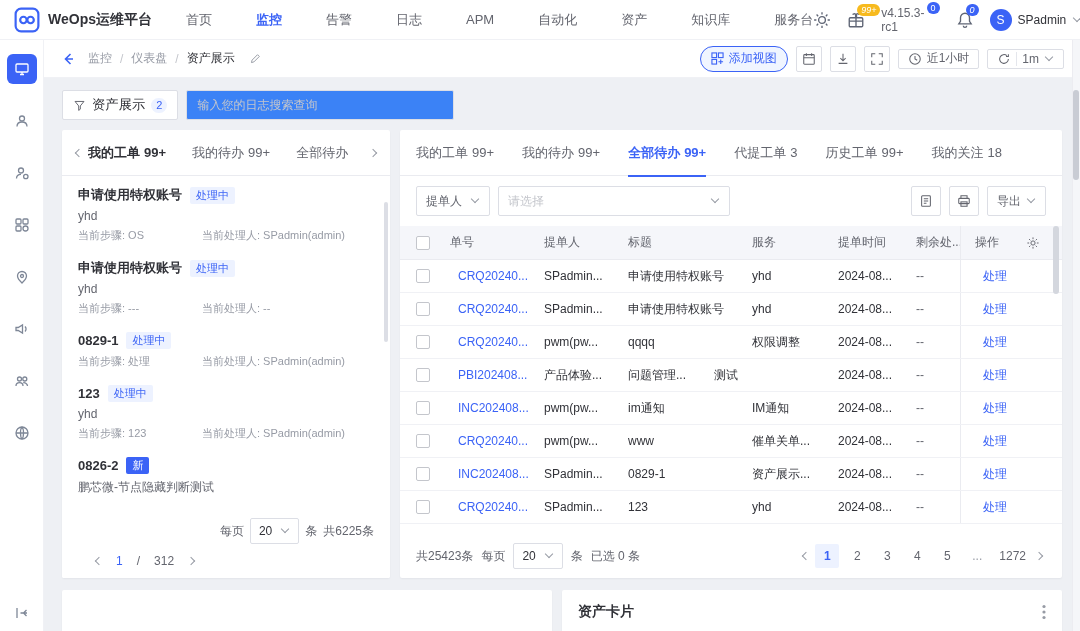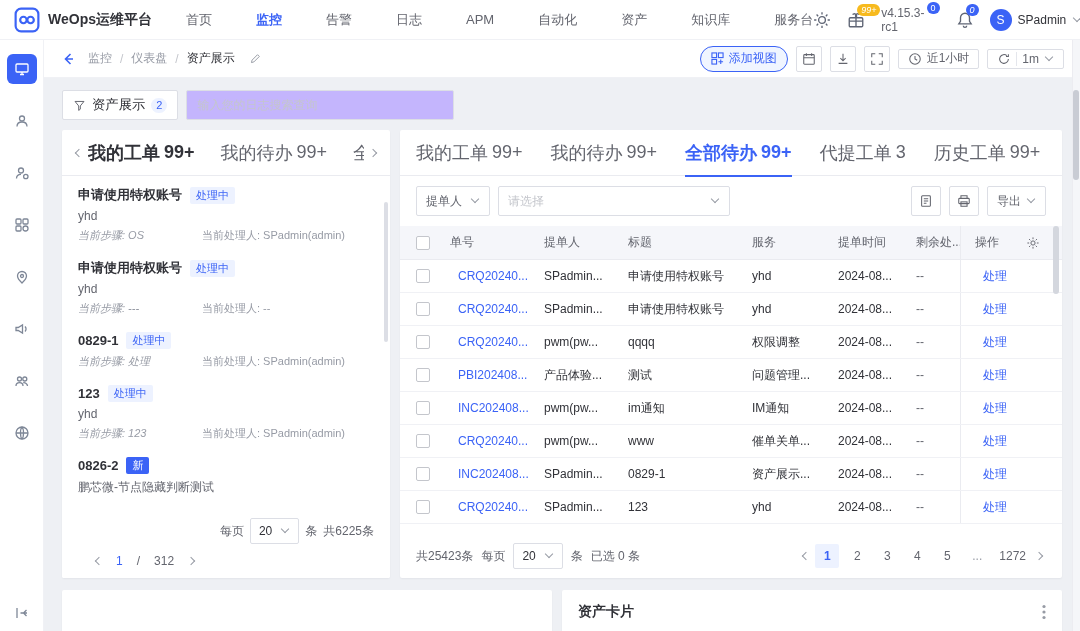--- a/index.html
+++ b/index.html
@@ -72,53 +72,53 @@
     font-size:12px; cursor:pointer; white-space:nowrap;}
   .vdiv{ width:1px; height:14px; background:#e4e6ec;}
 
   
   .filterrow{ position:absolute; top:90px; left:62px; display:flex; align-items:center; gap:8px;}
   .btn-filter{ height:30px; display:flex; align-items:center; gap:6px; padding:0 10px;
     border:1px solid var(--border); background:#fff; border-radius:2px; color:#313238; cursor:pointer;}
   .chip{ background:var(--primary-bg); color:var(--primary); border-radius:8px; font-size:11px;
     line-height:15px; padding:0 5px;}
   .search-input{ width:268px; height:30px; border:1px solid var(--border); border-radius:2px;
-    padding:12px 10px; font-size:12px; color:#313238; outline:none; font-family:inherit; background:#c4b5fd;}
+    padding:12px 10px; font-size:12px; color:#313238; outline:none; font-family:inherit; background:#3b82f6;}
   .search-input::placeholder{ color:#c4c6cc;}
 
   
   .card{ position:absolute; background:#fff; border-radius:2px; box-shadow:0 1px 2px rgba(25,25,41,.05);}
   .card-left{ left:62px; top:130px; width:328px; height:448px; display:flex; flex-direction:column; overflow:hidden;}
   .card-right{ left:400px; top:130px; width:662px; height:448px; display:flex; flex-direction:column; overflow:hidden;}
   .card-bl{ left:62px; top:590px; width:490px; height:60px;}
   .card-br{ left:562px; top:590px; width:500px; height:60px; display:flex; align-items:flex-start;}
 
   
   .tabsrow{ display:flex; align-items:center; height:46px; border-bottom:1px solid var(--lborder);
     padding:0 10px; flex:none;}
   .tabsrow.rt{ padding:0 16px; gap:28px;}
   .tabstrip{ display:flex; flex:1; overflow:hidden; gap:26px; margin:0 6px; white-space:nowrap;}
-  .tab{ display:flex; align-items:center; gap:4px; height:46px; font-size:18px; color:#63656e;
+  .tab{ display:flex; align-items:center; gap:4px; height:46px; font-size:13px; color:#63656e;
     cursor:pointer; position:relative; flex:none;}
   .tab.activeL{ color:#313238; font-weight:bold;}
   .tab.activeR{ color:var(--primary); font-weight:bold;}
   .tab.activeR::after{ content:""; position:absolute; left:0; right:0; bottom:-1px; height:2px; background:var(--primary);}
   .tab-arrow{ cursor:pointer; flex:none;}
 
   
   .ticketlist{ flex:1; overflow:hidden;}
   .titem{ padding:10px 16px 6px; cursor:pointer;}
   .titem .trow1{ display:flex; align-items:center; gap:8px; margin-bottom:5px;}
   .titem .ttitle{ font-size:13px; font-weight:bold; color:#313238;}
   .tag{ font-size:11px; line-height:17px; padding:0 6px; border-radius:2px; flex:none;}
   .tag.processing{ color:var(--primary); background:var(--primary-bg);}
   .tag.new{ color:#fff; background:var(--primary);}
   .titem .tdesc{ color:#63656e; font-size:12px; margin-bottom:5px; min-height:14px;}
   .titem .tmeta{ display:flex; color:#979ba5; font-size:11px;}
-  .titem .tmeta .step{ flex:0 0 124px;font-style:italic;}
+  .titem .tmeta .step{ flex:0 0 124px;}
   .sizerow{ display:flex; justify-content:flex-end; align-items:center; gap:6px;
     padding:8px 16px 2px; color:#63656e; flex:none; background:#fff;}
   .miniselect{ height:26px; border:1px solid var(--border); border-radius:2px; display:flex;
     align-items:center; gap:8px; padding:0 8px; cursor:pointer; color:#313238; background:#fff;}
   .pagerrow{ display:flex; align-items:center; gap:14px; padding:8px 16px 10px 30px;
     color:#63656e; flex:none; background:#fff;}
   .pagerrow .cur{ color:var(--primary);}
 
   
   .toolbar{ display:flex; align-items:center; gap:8px; padding:10px 16px; flex:none;}
@@ -579,22 +579,22 @@
       <div class="td c-gear"></div>
     </div>
     <div class="tr">
       <div class="td c-check">
           <span class="checkbox"></span>
         </div>
       <div class="td c-no">
           <span class="link">PBI202408...</span>
         </div>
       <div class="td c-sub">产品体验...</div>
+      <div class="td c-svc">问题管理...</div>
       <div class="td c-title">测试</div>
-      <div class="td c-svc">问题管理...</div>
       <div class="td c-time">2024-08...</div>
       <div class="td c-rem muted">--</div>
       <div class="td c-op">
           <span class="link">处理</span>
         </div>
       <div class="td c-gear"></div>
     </div>
     <div class="tr">
       <div class="td c-check">
           <span class="checkbox"></span>

